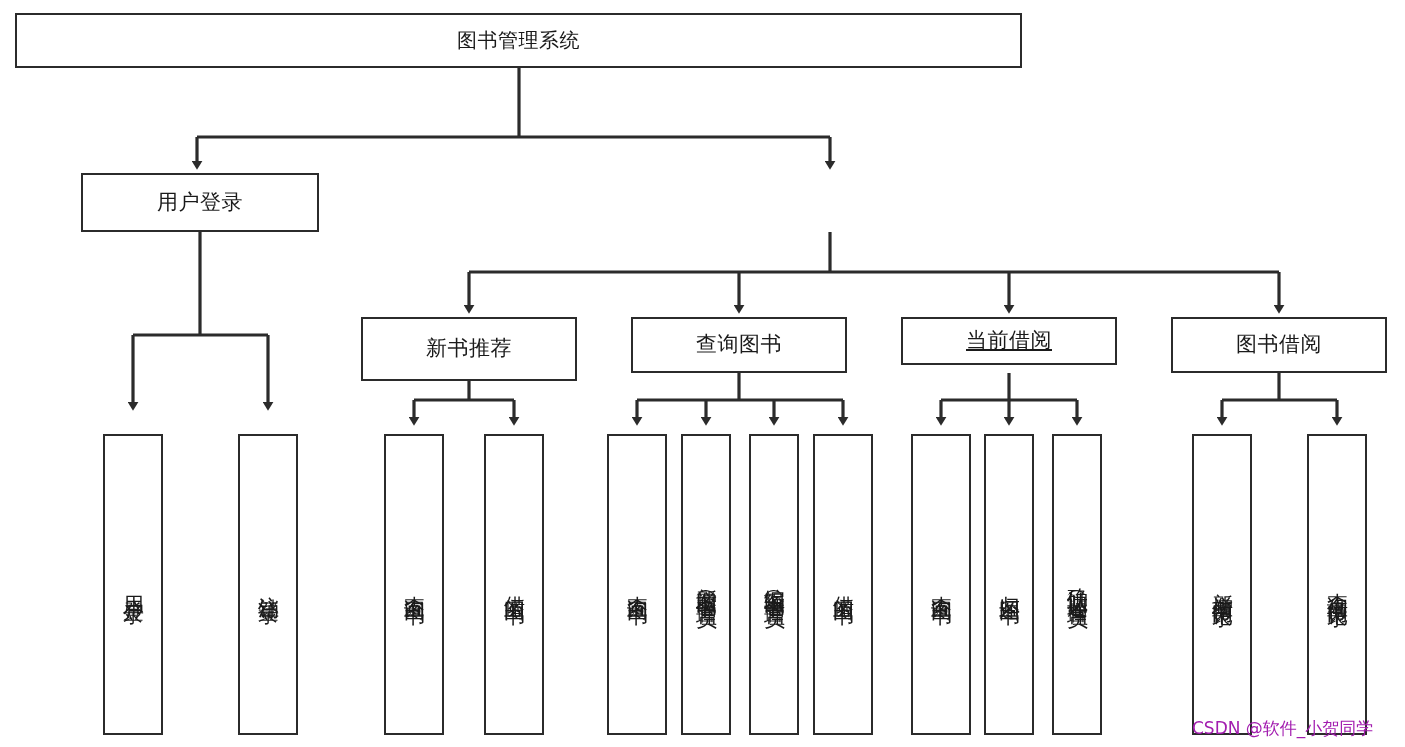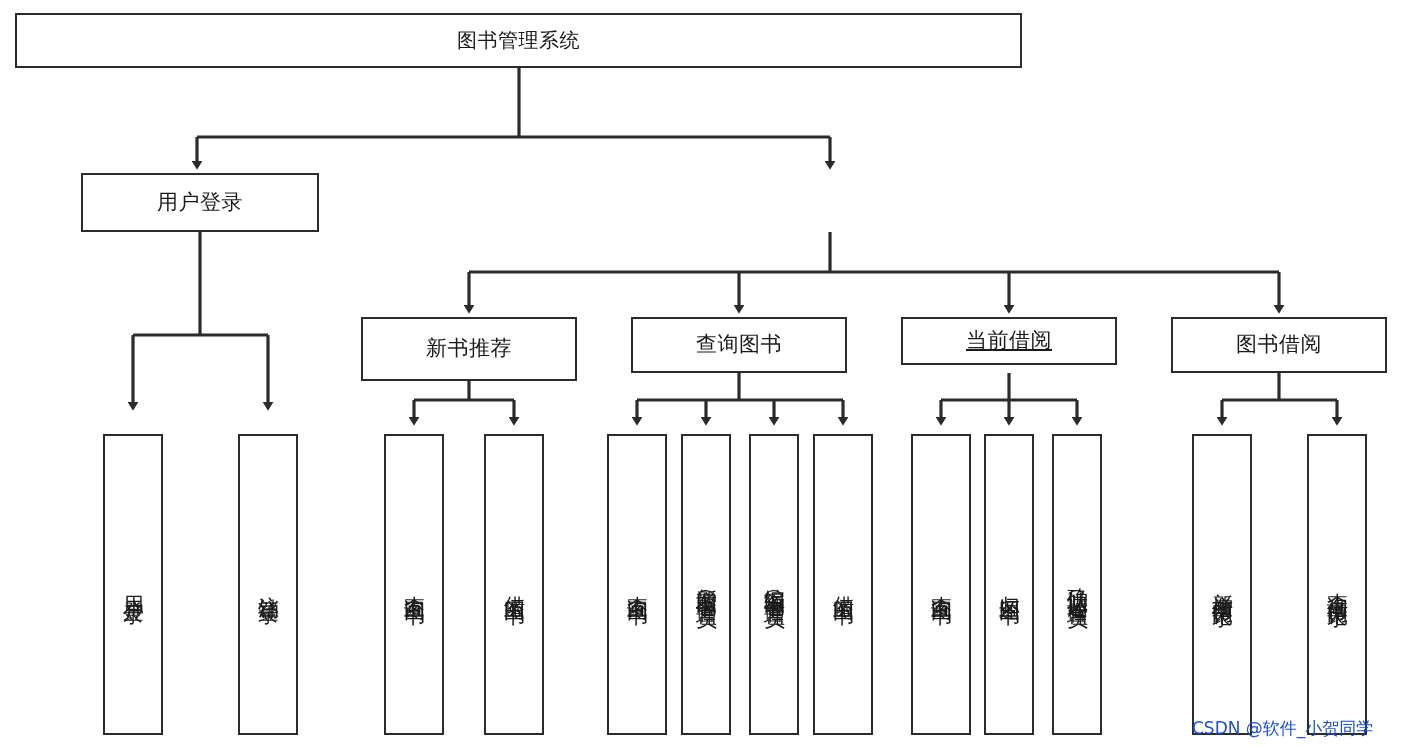--- a/index.html
+++ b/index.html
@@ -56,21 +56,21 @@
     writing-mode: vertical-rl;
     text-orientation: upright;
     font-size: 21px;
     letter-spacing: 3px;
     line-height: 1;
     max-height: 262px;
   }
   .watermark {
     position: absolute;
     font-size: 17px;
-    color: #1d4ed8;
+    color: #a21caf;
     white-space: nowrap;
     user-select: none;
   }
 </style>
 </head>
 <body>
 
 <div id="diagram-root">
 
   <svg id="diagram-svg" viewBox="0 0 1405 747" xmlns="http://www.w3.org/2000/svg">

